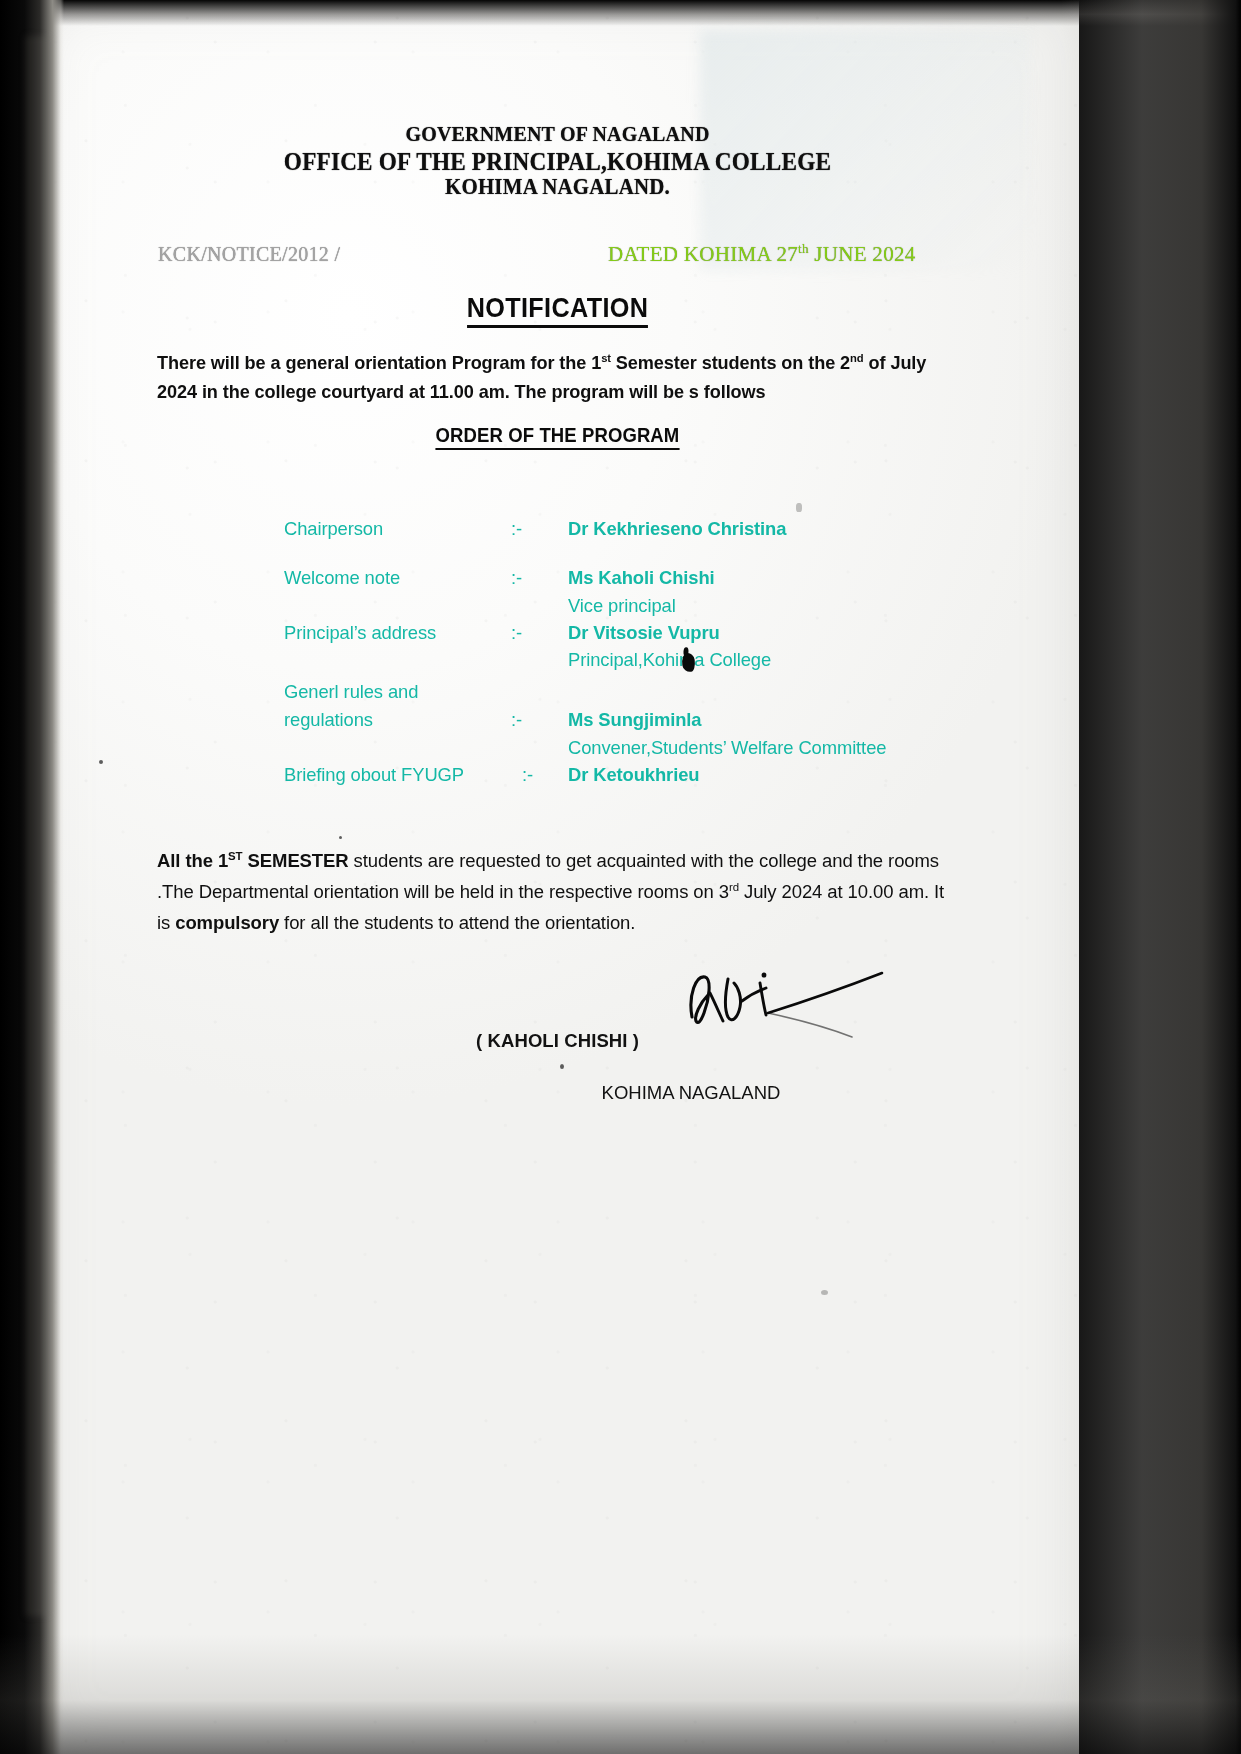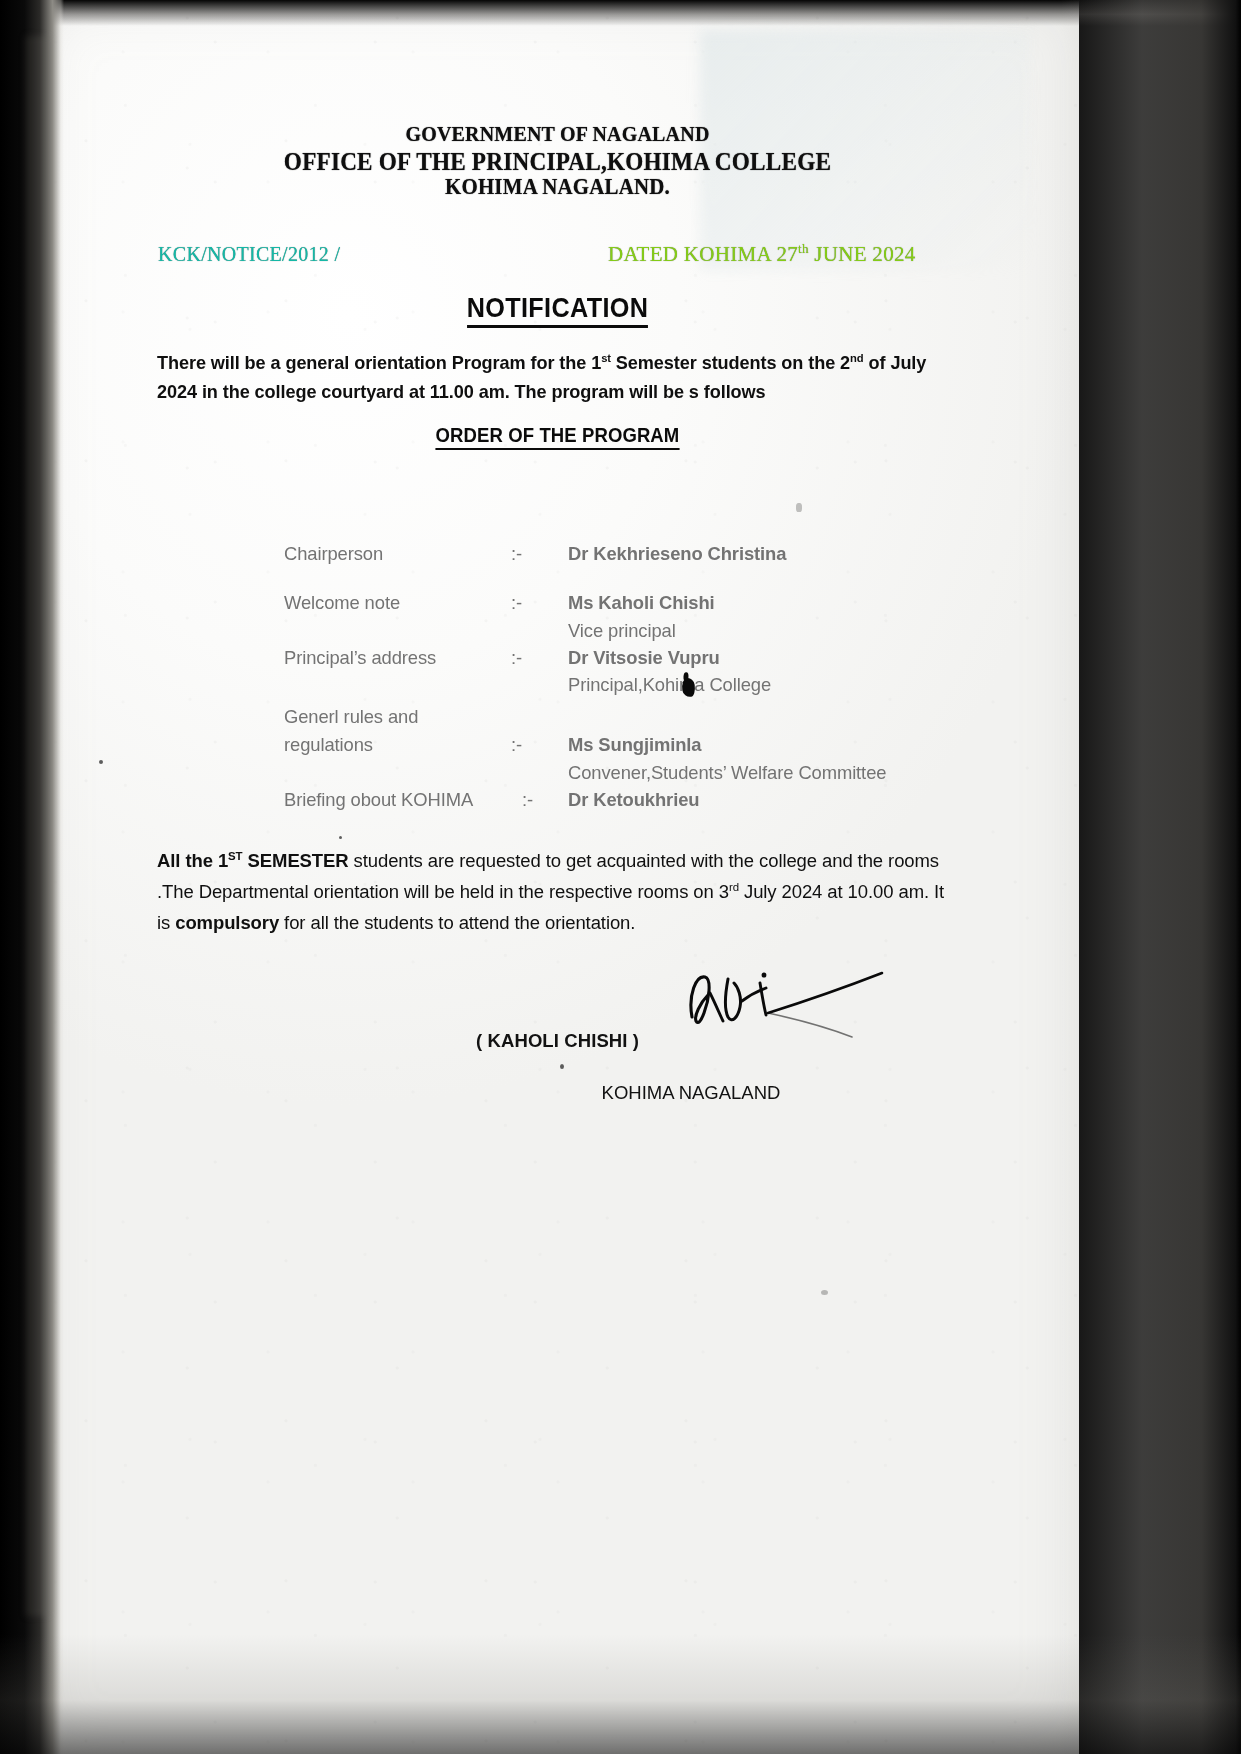--- a/index.html
+++ b/index.html
@@ -124,21 +124,21 @@
   .hdr3 {
     position: absolute; left: 0; top: 174px; width: 1043px;
     font-size: 22.5px;
     transform: scaleX(0.93);
   }
 
   .refno {
     position: absolute; left: 122px; top: 243px;
     font-family: "Liberation Serif", serif;
     font-size: 20px;
-    color: #14b8a6;
+    color: #a3a3a3;
     letter-spacing: 0.3px;
     text-shadow: 0 0 0.8px rgba(25,25,25,0.6);
   }
   .dateline {
     position: absolute; left: 572px; top: 242px;
     font-family: "Liberation Serif", serif;
     font-size: 21px;
     color: #84cc16;
     letter-spacing: 0.3px;
     text-shadow: 0 0 0.9px rgba(25,25,25,0.6);
@@ -193,22 +193,21 @@
     padding-bottom: 2px;
   }
 
   
   .program {
     position: absolute;
     left: 248px; top: 518px;
     width: 700px;
     font-family: "Liberation Sans", sans-serif;
     font-size: 18.4px;
-    color: #737373;
-    margin-top: 25px;
+    color: #14b8a6;
   }
   .prow {
     position: relative;
     min-height: 27px;
   }
   .role {
     position: absolute;
     left: 0;
     width: 215px;
     font-weight: normal;
@@ -355,21 +354,21 @@
       <div class="prow" style="height:28px">
         <span class="role">regulations</span>
         <span class="colon">:-</span>
         <span class="person">Ms Sungjiminla</span>
       </div>
       <div class="prow" style="height:25px">
         <span class="desig">Convener,Students’ Welfare Committee</span>
       </div>
 
       <div class="prow" style="height:27px">
-        <span class="role" style="width:232px">Briefing obout KOHIMA</span>
+        <span class="role" style="width:232px">Briefing obout FYUGP</span>
         <span class="colon" style="left:238px">:-</span>
         <span class="person">Dr Ketoukhrieu</span>
       </div>
 
     </div>
 
     <div class="para"><b>All the 1</b><b><sup>ST</sup></b><b> SEMESTER</b><span> students are requested to get acquainted with the college and the rooms .The Departmental orientation will be held in the respective rooms on 3</span><sup>rd</sup><span> July 2024 at 10.00 am. It is </span><b>compulsory</b><span> for all the students to attend the orientation.</span></div>
 
     <div class="sig-wrap">
       <svg width="320" height="90" viewBox="0 0 320 90" fill="none" xmlns="http://www.w3.org/2000/svg">

